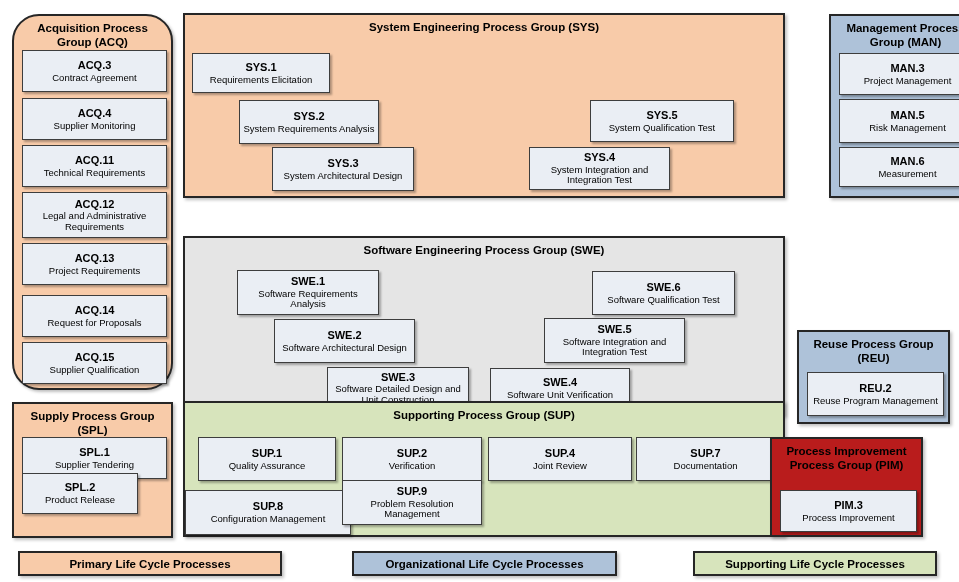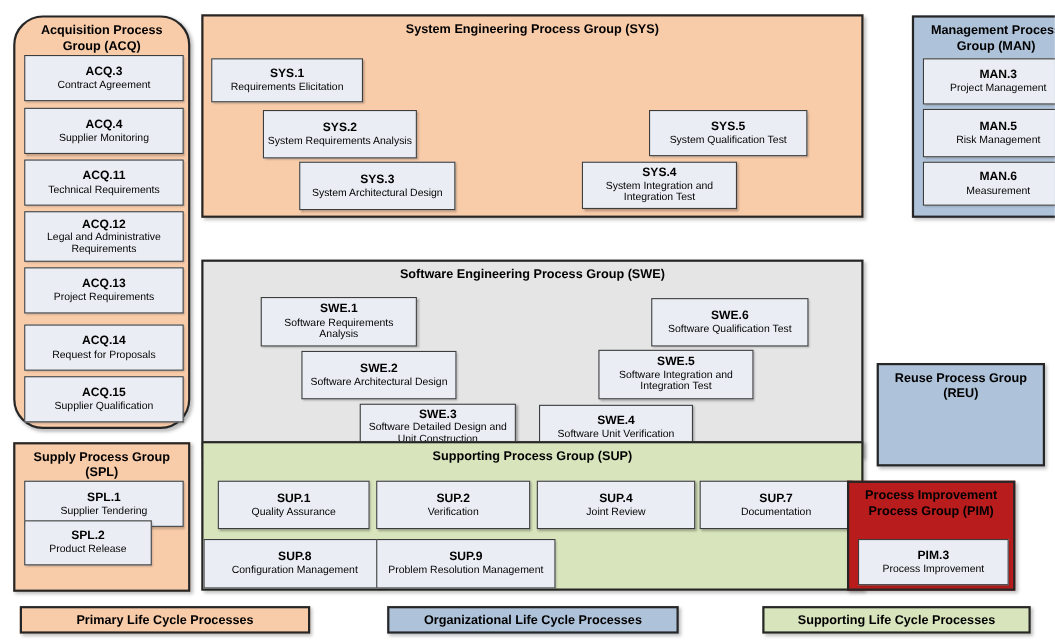--- a/index.html
+++ b/index.html
@@ -145,21 +145,21 @@
       <div class="pname">Joint Review</div>
     </div>
     <div class="pbox" style="left:451px;top:34px;width:139px;height:44px">
       <div class="pcode">SUP.7</div>
       <div class="pname">Documentation</div>
     </div>
     <div class="pbox" style="left:0;top:87px;width:166px;height:45px">
       <div class="pcode">SUP.8</div>
       <div class="pname">Configuration Management</div>
     </div>
-    <div class="pbox" style="left:157px;top:87px;width:163px;height:45px">
+    <div class="pbox" style="left:157px;top:77px;width:140px;height:45px">
       <div class="pcode">SUP.9</div>
       <div class="pname">Problem Resolution Management</div>
     </div>
   </div>
 
   <div class="panel" style="left: 797px; top: 14px; width: 153px; height: 184px; background: rgb(174, 194, 217); margin-left: 32px;">
     <div class="panel-title" style="max-width:130px">Management Process Group (MAN)</div>
     <div class="pbox" style="left:8px;top:37px;width:137px;height:42px">
       <div class="pcode">MAN.3</div>
       <div class="pname">Project Management</div>
@@ -169,20 +169,24 @@
       <div class="pname">Risk Management</div>
     </div>
     <div class="pbox" style="left:8px;top:131px;width:137px;height:40px">
       <div class="pcode">MAN.6</div>
       <div class="pname">Measurement</div>
     </div>
   </div>
 
   <div class="panel" style="left: 797px; top: 330px; width: 153px; height: 94px; background: rgb(174, 194, 217);">
     <div class="panel-title" style="max-width:130px">Reuse Process Group (REU)</div>
+    <div class="pbox" style="left:8px;top:40px;width:137px;height:44px">
+      <div class="pcode">REU.2</div>
+      <div class="pname">Reuse Program Management</div>
+    </div>
   </div>
 
   <div class="panel" style="left: 770px; top: 437px; width: 153px; height: 100px; background: #b91c1c;">
     <div class="panel-title" style="max-width:132px">Process Improvement Process Group (PIM)</div>
     <div class="pbox" style="left:8px;top:51px;width:137px;height:42px">
       <div class="pcode">PIM.3</div>
       <div class="pname">Process Improvement</div>
     </div>
   </div>
 

